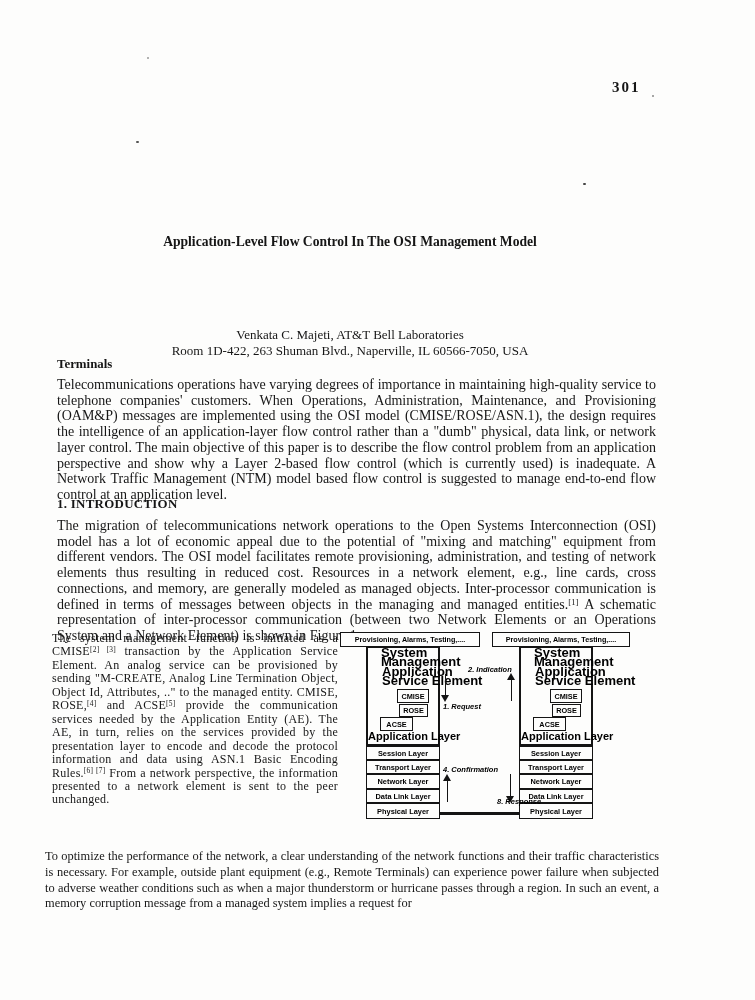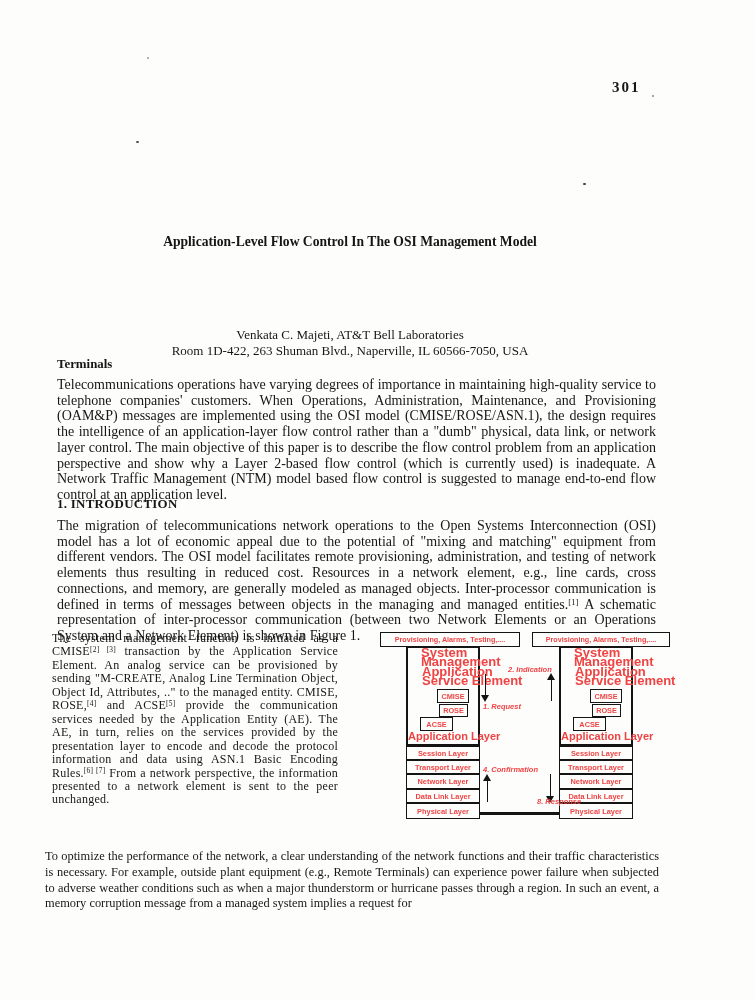--- a/index.html
+++ b/index.html
@@ -39,21 +39,21 @@
   }
   .closing-par{
     position:absolute;top:849px;left:45px;width:614px;
     font-size:12.4px;line-height:15.8px;text-align:justify;
   }
   sup{font-size:0.62em;line-height:0;vertical-align:baseline;position:relative;top:-0.45em;}
 
   
   .figure{
     position:absolute;left:340px;top:630px;width:322px;height:212px;
-    font-family:"Liberation Sans", sans-serif;color:#ef4444;margin-left:40px;
+    font-family:"Liberation Sans", sans-serif;color:#000000;
   }
   .figure *{box-sizing:border-box;}
   .fbox{position:absolute;border:1.8px solid #141414;background:#fdfdfc;
         display:flex;align-items:center;justify-content:center;}
   .prov-box{height:15px;top:2px;font-weight:bold;font-size:7.2px;white-space:nowrap;}
   .ase-box{top:16px;width:74px;height:100px;border-width:2px;display:block;}
   .sm-line{font-weight:bold;font-size:13px;line-height:9.4px;white-space:nowrap;}
   .sm-ind{padding-left:13px;}
   .sm-small-ind{padding-left:14px;}
   .proto-box{border:1.6px solid #141414;position:absolute;background:#fdfdfc;

